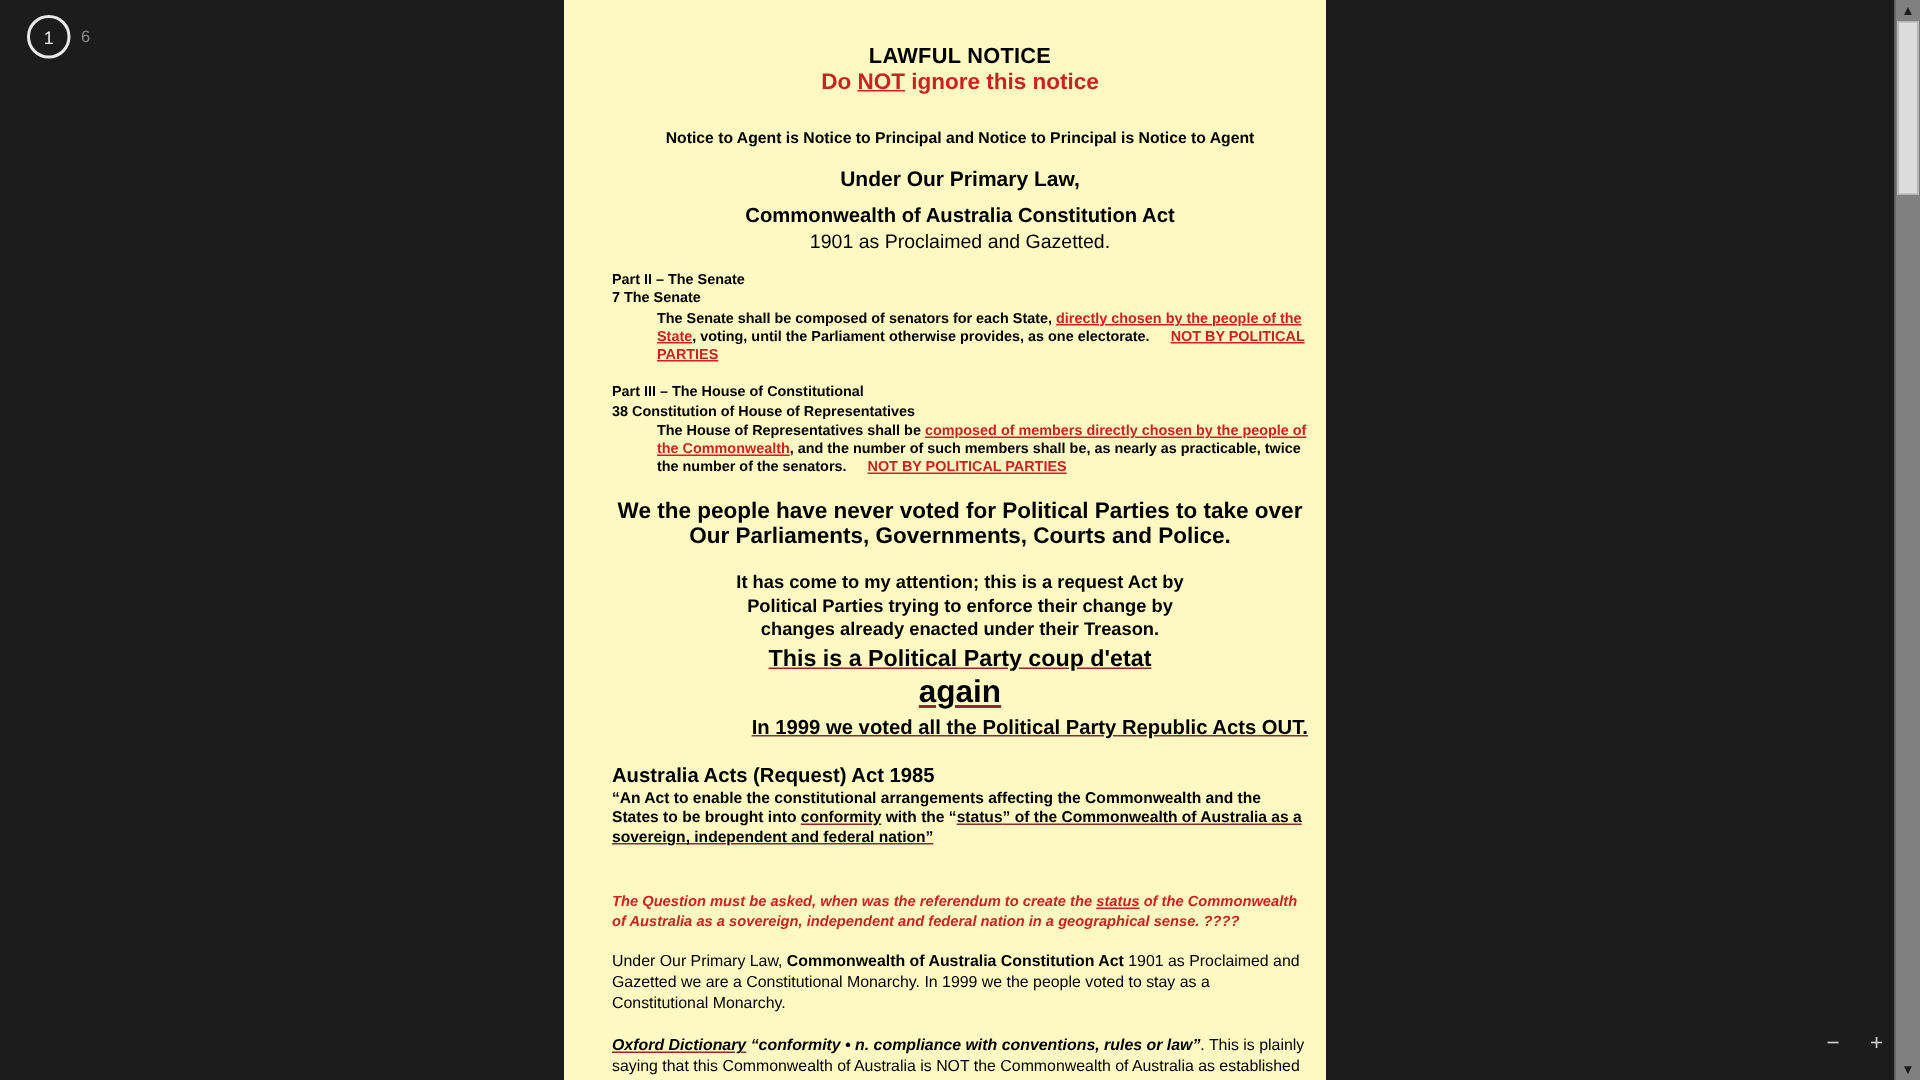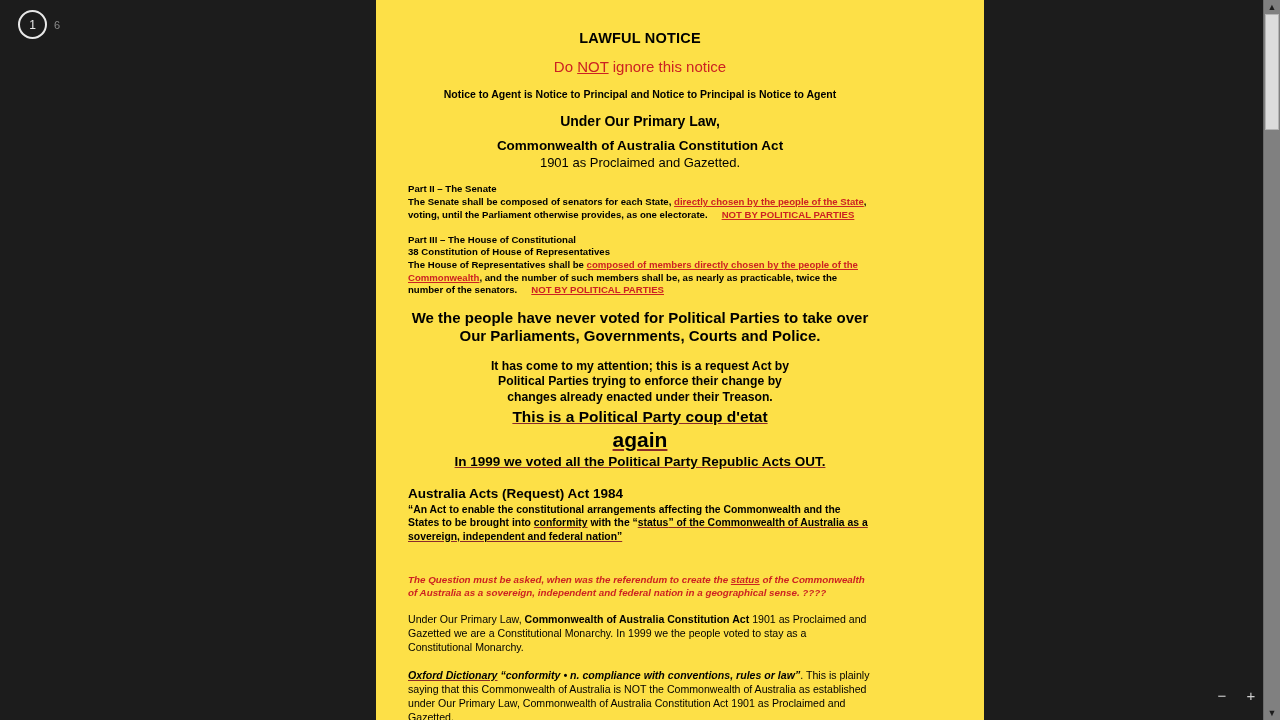--- a/index.html
+++ b/index.html
@@ -102,23 +102,23 @@
     background: #dcdcdc;
     border: 1px solid #b4b4b4;
     box-sizing: border-box;
   }
 
   
   #page {
     position: absolute;
     left: 376px;
     top: 0;
-    width: 608px;
+    width: 508px;
     height: 720px;
-    background: #fde047;
+    background: #fef9c3;
     box-sizing: border-box;
     padding: 0;
     overflow: hidden;
   }
   #page-inner {
     position: relative;
     padding: 0 32px;
     box-sizing: border-box;
     width: 528px;
     color: #000;
@@ -129,31 +129,30 @@
 
   .title1 {
     font-size: 14.5px;
     font-weight: bold;
     text-align: center;
     margin-top: 30px;
     letter-spacing: .2px;
   }
   .title2 {
     font-size: 15px;
-    font-weight: normal;
+    font-weight: bold;
     text-align: center;
     color: #cc2222;
-    margin-top: 12px;
   }
   .title2 .u { text-decoration: underline; }
   .noticeline {
     font-size: 10.5px;
     font-weight: bold;
     text-align: center;
-    margin-top: 13px;
+    margin-top: 23px;
   }
   .title3 {
     font-size: 14px;
     font-weight: bold;
     text-align: center;
     margin-top: 13px;
   }
   .title4 {
     font-size: 13.5px;
     font-weight: bold;
@@ -168,20 +167,21 @@
 
   .clause {
     margin-top: 13px;
     font-size: 9.6px;
     font-weight: bold;
     line-height: 1.28;
   }
   .clause .head { display: block; }
   .clause .body {
     display: block;
+    margin-left: 30px;
     margin-top: 1px;
   }
   .clause .body .nbp { margin-left: 14px; }
 
   .bigstate {
     margin-top: 13px;
     font-size: 15px;
     font-weight: bold;
     text-align: center;
     line-height: 1.18;
@@ -207,21 +207,21 @@
     font-size: 21px;
     font-weight: bold;
     text-align: center;
     text-decoration: underline;
     text-decoration-color: #8b2b2b;
     line-height: 1.2;
   }
   .votedout {
     font-size: 13.5px;
     font-weight: bold;
-    text-align: center;
+    text-align: right;
     text-decoration: underline;
     text-decoration-color: #8b2b2b;
     line-height: 1.25;
     margin-top: 2px;
   }
 
   .acthead {
     margin-top: 15px;
     font-size: 13.5px;
     font-weight: bold;
@@ -285,20 +285,21 @@
 
       <div class="noticeline">Notice to Agent is Notice to Principal and Notice to Principal is Notice to Agent</div>
 
       <div class="title3">Under Our Primary Law,</div>
 
       <div class="title4">Commonwealth of Australia Constitution Act</div>
       <div class="title5">1901 as Proclaimed and Gazetted.</div>
 
       <div class="clause">
         <span class="head">Part II – The Senate</span>
+        <span class="head">7 The Senate</span>
         <span class="body"><span>The Senate shall be composed of senators for each State, </span><span class="red u">directly chosen by the people of the State</span><span>, voting, until the Parliament otherwise provides, as one electorate.</span><span class="red u nbp">NOT BY POLITICAL PARTIES</span></span>
       </div>
 
       <div class="clause">
         <span class="head">Part III – The House of Constitutional</span>
         <span class="head">38 Constitution of House of Representatives</span>
         <span class="body"><span>The House of Representatives shall be </span><span class="red u">composed of members directly chosen by the people of the Commonwealth</span><span>, and the number of such members shall be, as nearly as practicable, twice the number of the senators.</span><span class="red u nbp">NOT BY POLITICAL PARTIES</span></span>
       </div>
 
       <div class="bigstate">We the people have never voted for Political Parties to take over Our Parliaments, Governments, Courts and Police.</div>
@@ -306,21 +307,21 @@
       <div class="midblock">
         <div>It has come to my attention; this is a request Act by</div>
         <div>Political Parties trying to enforce their change by</div>
         <div>changes already enacted under their Treason.</div>
       </div>
 
       <div class="coupline">This is a Political Party coup d'etat</div>
       <div class="againline">again</div>
       <div class="votedout">In 1999 we voted all the Political Party Republic Acts OUT.</div>
 
-      <div class="acthead">Australia Acts (Request) Act 1984</div>
+      <div class="acthead">Australia Acts (Request) Act 1985</div>
       <div class="actquote"><span>“An Act to enable the constitutional arrangements affecting the Commonwealth and the </span><span>States to be brought into </span><span class="ul">conformity</span><span> with the “</span><span class="ul">status</span><span class="ul">” of the Commonwealth of Australia as a sovereign, independent and federal nation”</span></div>
 
       <div class="question"><span>The Question must be asked, when was the referendum to create the </span><span class="ul">status</span><span> of the Commonwealth of Australia as a sovereign, independent and federal nation in a geographical sense. ????</span></div>
 
       <div class="para"><span>Under Our Primary Law, </span><span class="b">Commonwealth of Australia Constitution Act</span><span> 1901 as Proclaimed and Gazetted we are a Constitutional Monarchy. In 1999 we the people voted to stay as a Constitutional Monarchy.</span></div>
 
       <div class="para"><span class="oxford">Oxford Dictionary</span><span class="defn"> “conformity • n. compliance with conventions, rules or law”</span><span>. This is plainly saying that this Commonwealth of Australia is NOT the Commonwealth of Australia as established under Our Primary Law, Commonwealth of Australia Constitution Act 1901 as Proclaimed and Gazetted.</span></div>
 
     </div>
   </div>

